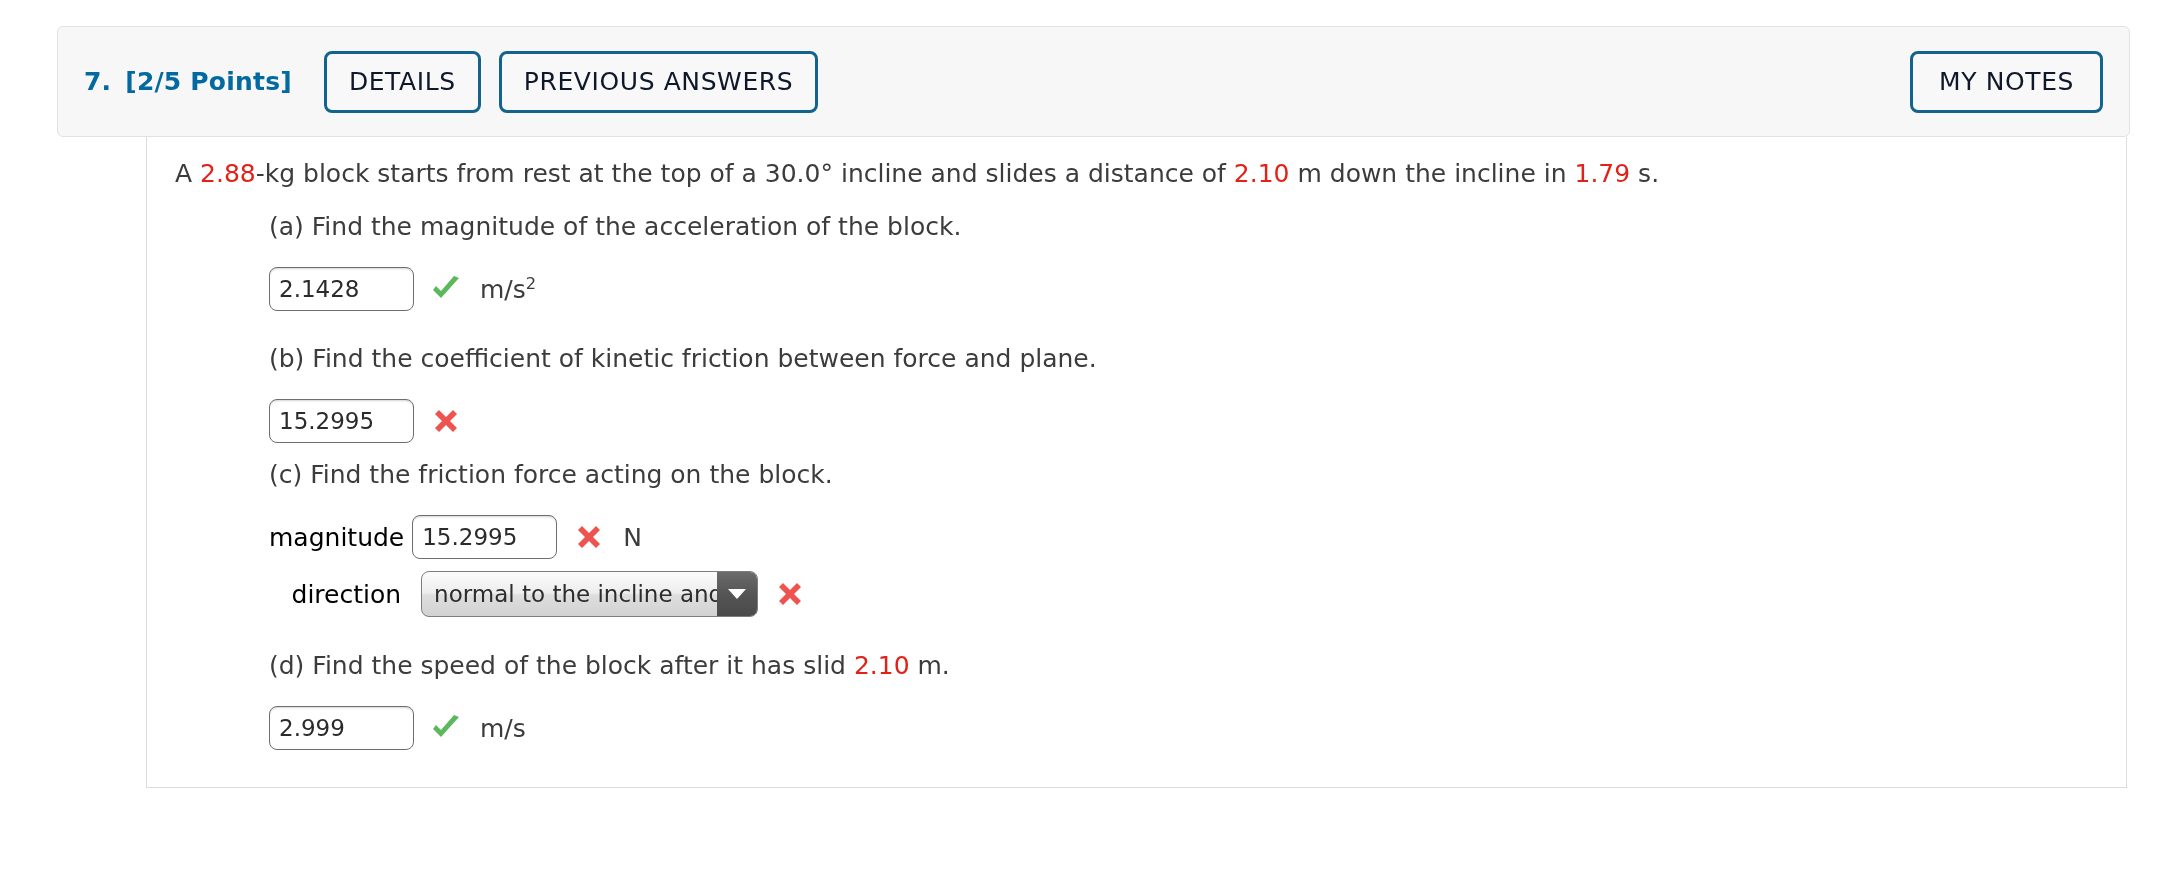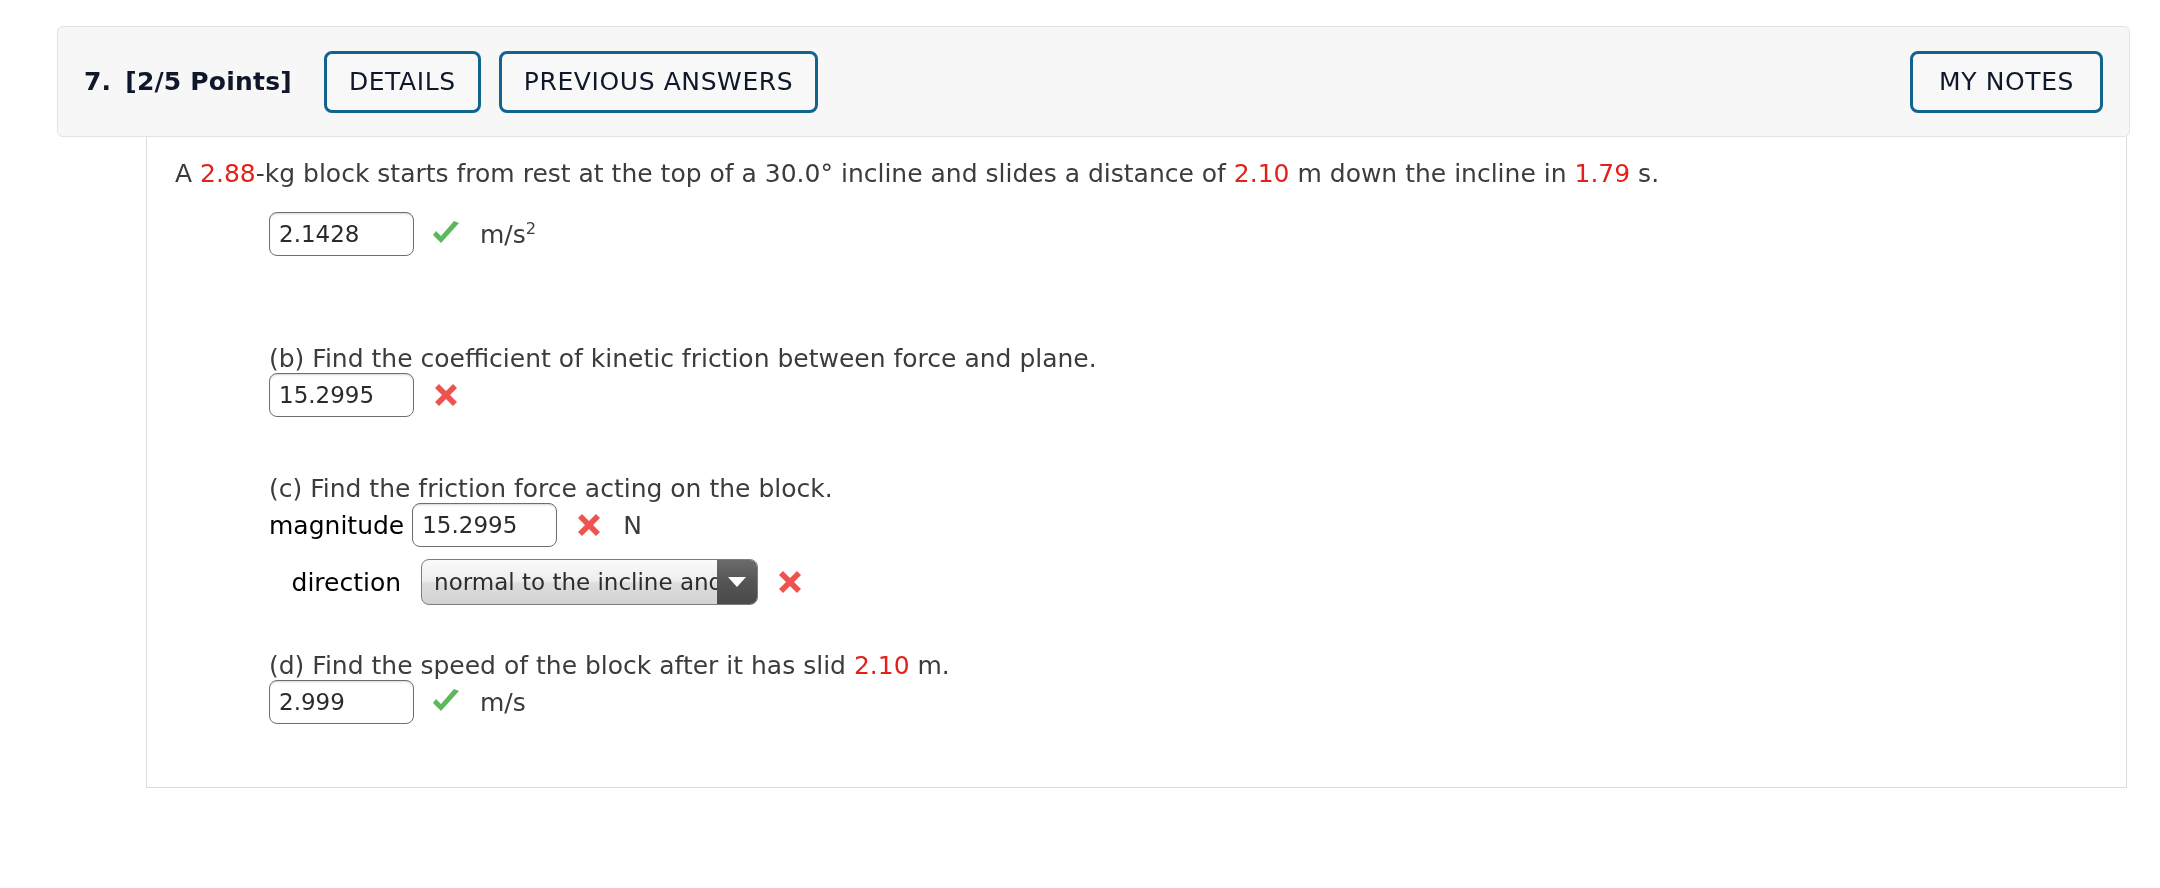--- a/index.html
+++ b/index.html
@@ -34,21 +34,21 @@
     border: 1px solid #e2e2e2;
     border-radius: 6px;
     display: flex;
     align-items: center;
     padding: 0 26px 0 26px;
   }
 
   .q-number-points {
     font-size: 25px;
     font-weight: bold;
-    color: #0f172a;
+    color: #0369a1;
     letter-spacing: 0.2px;
     white-space: nowrap;
     margin-right: 32px;
   }
   .q-number-points .qnum { margin-right: 14px; }
 
   .hbtn {
     box-sizing: border-box;
     height: 62px;
     border: 3px solid #12648f;
@@ -101,21 +101,21 @@
   }
   .part-label {
     font-size: 25px;
     color: #3c3c3c;
     white-space: nowrap;
   }
 
   .ansrow {
     display: flex;
     align-items: center;
-    margin-top: 0;
+    margin-top: 26px;
   }
 
   .txtbox {
     box-sizing: border-box;
     width: 145px;
     height: 44px;
     border: 1px solid #6e6e6e;
     border-radius: 8px;
     background: #ffffff;
     box-shadow: inset 0 2px 3px -2px rgba(0,0,0,0.35);
@@ -207,20 +207,21 @@
     <div class="hbtn notes">MY NOTES</div>
   </div>
 
   <div class="q-body">
 
     <div class="stem">
       <span>A </span><span class="val">2.88</span><span>-kg block starts from rest at the top of a </span><span>30.0°</span><span> incline and slides a distance of </span><span class="val">2.10</span><span> m down the incline in </span><span class="val">1.79</span><span> s.</span>
     </div>
 
     <div class="part" style="top:75px;">
+      <div class="part-label">(a) Find the magnitude of the acceleration of the block.</div>
       <div class="ansrow">
         <input class="txtbox" type="text" value="2.1428" style="">
         <span class="mark">
           <svg width="34" height="34" viewBox="0 0 34 34">
             <path d="M4 18 L12 26 L30 6 L25 4 L12 19 L7 14 Z" fill="#5cb85c"></path>
           </svg>
         </span>
         <span class="unit"><span>m/s</span><sup>2</sup></span>
       </div>
     </div>
@@ -230,21 +231,21 @@
       <div class="ansrow">
         <input class="txtbox" type="text" value="15.2995" style="">
         <span class="mark">
           <svg width="30" height="30" viewBox="0 0 30 30">
             <path d="M4 8 L8 4 L15 11 L22 4 L26 8 L19 15 L26 22 L22 26 L15 19 L8 26 L4 22 L11 15 Z" fill="#ef5350"></path>
           </svg>
         </span>
       </div>
     </div>
 
-    <div class="part" style="top:337px;">
+    <div class="part" style="top:323px;">
       <div class="part-label">(c) Find the friction force acting on the block.</div>
       <div class="ansrow">
         <span class="inline-label">magnitude</span>
         <input class="txtbox" type="text" style="margin-left: 8px;" value="15.2995">
         <span class="mark">
           <svg width="30" height="30" viewBox="0 0 30 30">
             <path d="M4 8 L8 4 L15 11 L22 4 L26 8 L19 15 L26 22 L22 26 L15 19 L8 26 L4 22 L11 15 Z" fill="#ef5350"></path>
           </svg>
         </span>
         <span class="unit">N</span>

